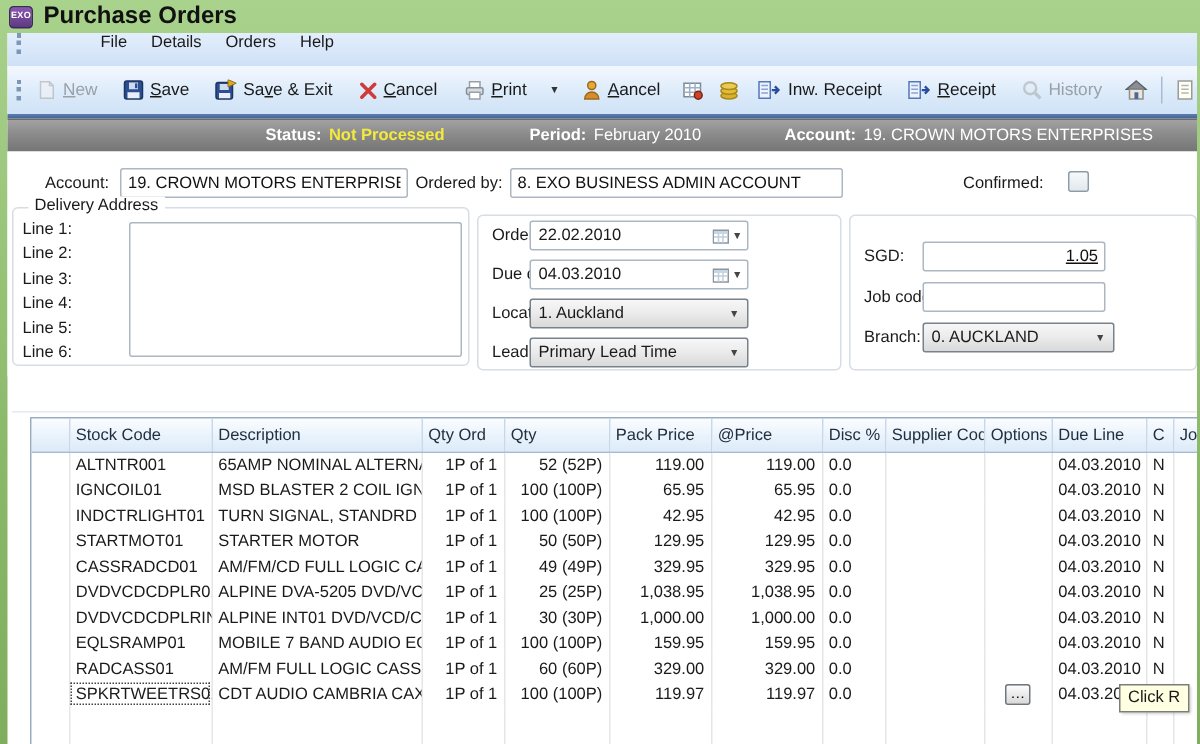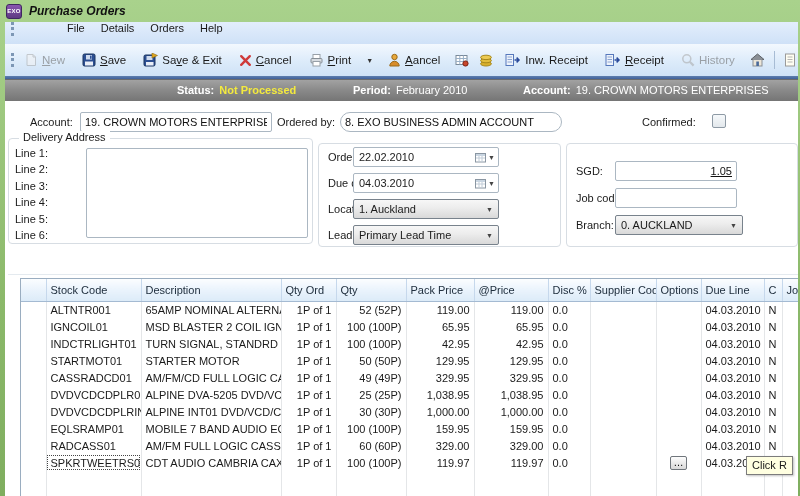--- a/index.html
+++ b/index.html
@@ -4,21 +4,21 @@
 <style>
   * { margin:0; padding:0; box-sizing:border-box; }
   html,body { width:800px; height:496px; overflow:hidden; }
   body { font-family:"Liberation Sans","DejaVu Sans",sans-serif; font-size:11px; color:#1a1a1a; background:#fff; }
 
   .window { position:relative; width:800px; height:496px; overflow:hidden;
             background:linear-gradient(180deg,#a9d28c 0%,#8bb96a 60%,#7fae5f 100%); }
   .titlebar { position:absolute; top:0; left:0; right:0; height:22px; display:flex; align-items:center; padding-left:6px; }
   .app-icon { width:16px; height:15px; background:linear-gradient(180deg,#8a56b0,#5e3a82); border:1px solid #3f2760; border-radius:3px;
               color:#fff; font-size:6px; font-weight:bold; display:flex; align-items:center; justify-content:center; letter-spacing:.2px; }
-  .title-text { margin-left:7px; font-size:12px; font-weight:600; color:#111;font-style:italic; }
+  .title-text { margin-left:7px; font-size:16px; font-weight:600; color:#111; }
 
   .client { position:absolute; top:22px; left:5px; right:2px; bottom:0; background:#fff; }
 
   
   .menubar { position:absolute; top:0; left:0; right:0; height:22px; background:linear-gradient(180deg,#e3eefc,#cfe1f7);
              display:flex; align-items:flex-start; padding-left:4px;gap:40px; }
   .grip { height:14px; border-left:3px dotted #7d97b5; margin:0 5px 0 2px; }
   .menu-item { padding:3px 8px; cursor:default; }
 
   
@@ -41,21 +41,21 @@
   .sg1 { left:172px; } .sg2 { left:348px; } .sg3 { left:518px; }
   .status-val-warn { color:#f4ea3e; font-weight:700; }
 
   
   .formarea { position:absolute; top:79px; left:0; right:0; height:150px; background:#fff; }
   .flabel { position:absolute; white-space:nowrap; }
   .tbox { position:absolute; height:20px; border:1px solid #abb7c2; border-radius:2px; background:#fff; font-size:11px;
           padding:0 4px; font-family:inherit; color:#111; }
   input.tbox { outline:none; }
   .lbl-account { left:25px; top:15px; } .tbox-account { left:75px; top:11px; width:192px; }
-  .lbl-orderedby { left:272px; top:15px; } .tbox-orderedby { left:335px; top:11px; width:222px;border-radius:10px; }
+  .lbl-orderedby { left:272px; top:15px; } .tbox-orderedby { left:335px; top:11px; width:222px; }
   .lbl-confirmed { left:637px; top:15px; }
   .checkbox { position:absolute; left:707px; top:13px; width:14px; height:14px; border:1px solid #8e9aa5; border-radius:2px;
               background:linear-gradient(180deg,#f6f9fb,#e3e8ec); }
 
   .groupbox { position:absolute; border:1px solid #d7dde3; border-radius:4px; }
   .gb-delivery { left:3px; top:37px; width:305px; height:106px; }
   .gb-legend { position:absolute; top:-8px; left:10px; background:#fff; padding:0 4px; }
   .dlv-line { height:16.4px; }
   .dlv-labels { position:absolute; left:6px; top:8px; }
   .dlv-text { position:absolute; left:77px; top:9px; width:222px; height:90px; border:1px solid #abb7c2; border-radius:2px;

